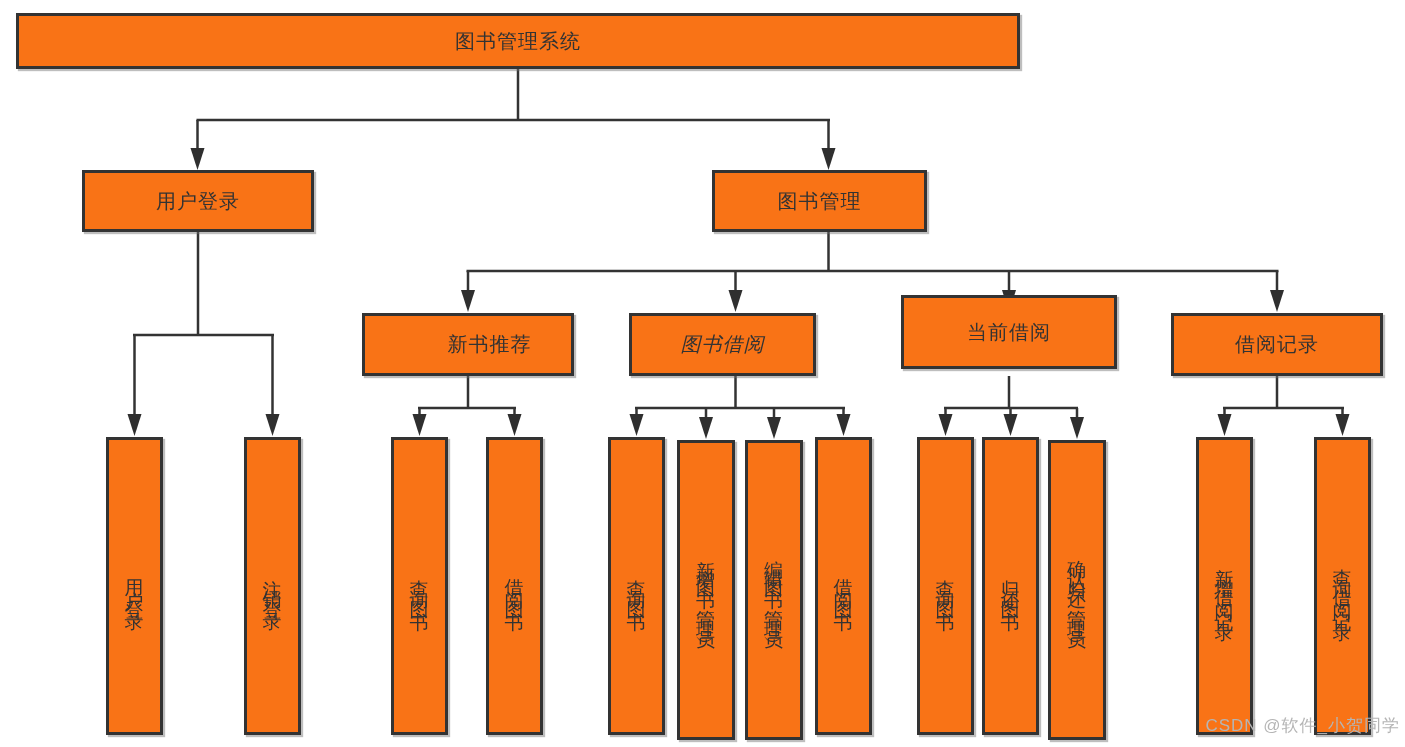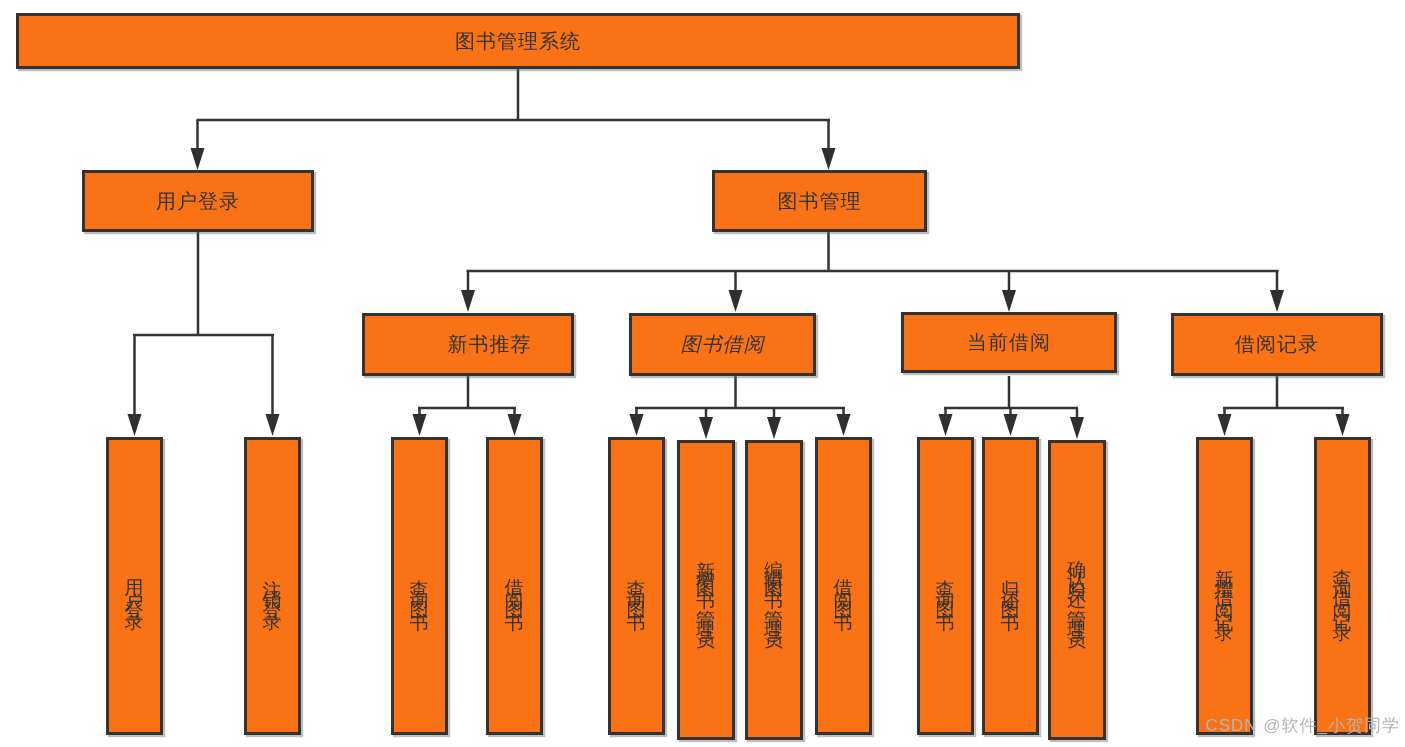--- a/index.html
+++ b/index.html
@@ -137,21 +137,21 @@
   <div class="node h-node" style="left:712px; top:170px; width:215px; height:62px;">
     <span>图书管理</span>
   </div>
 
   <div class="node h-node" style="left:362px; top:313px; width:212px; height:63px;padding-left:43px;">
     <span>新书推荐</span>
   </div>
   <div class="node h-node" style="left:629px; top:313px; width:187px; height:63px;font-style:italic;">
     <span>图书借阅</span>
   </div>
-  <div class="node h-node" style="left:901px; top:312px; width:216px; height:61px;">
+  <div class="node h-node" style="left:901px; top:295px; width:216px; height:74px;">
     <span>当前借阅</span>
   </div>
   <div class="node h-node" style="left:1171px; top:313px; width:212px; height:63px;">
     <span>借阅记录</span>
   </div>
 
   <div class="node v-node" style="left:106px; top:437px; width:57px; height:298px;">
     <span>用户登录</span>
   </div>
   <div class="node v-node" style="left:244px; top:437px; width:57px; height:298px;">

